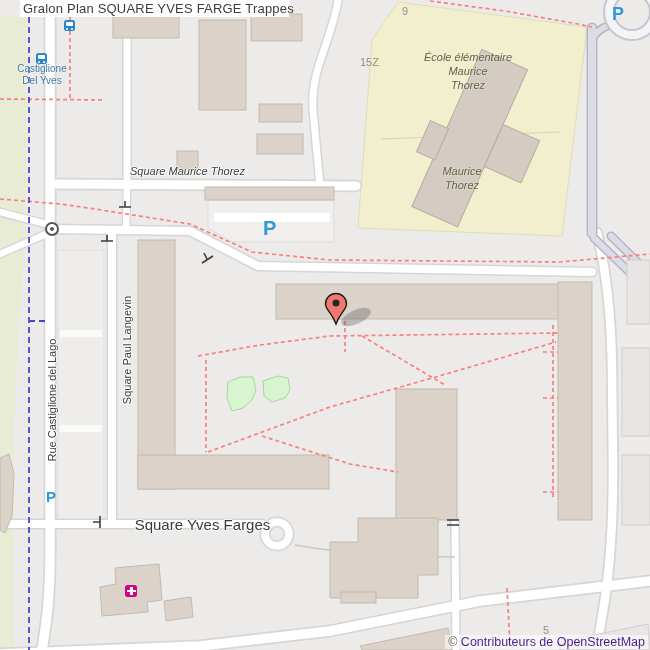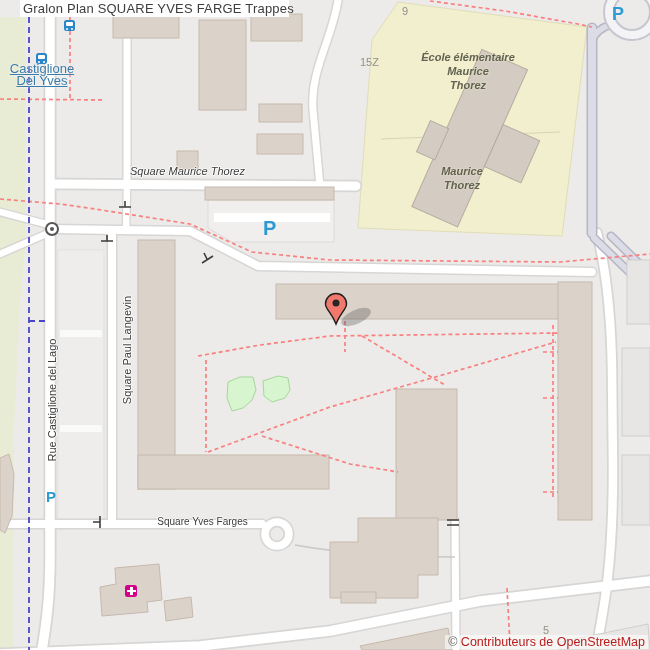--- a/index.html
+++ b/index.html
@@ -6,36 +6,36 @@
   body{font-family:"Liberation Sans",sans-serif;}
   #map{position:relative;width:650px;height:650px;overflow:hidden;background:#ecebe9;}
   #map svg.base{position:absolute;left:0;top:0;}
   .overlay{position:absolute;z-index:5;}
   .title-box{left:0;top:0;width:269px;height:17px;background:rgba(255,255,255,0.95);
     font-size:13px;color:#3d3d3d;letter-spacing:.2px;padding:1px 0 0 3px;box-sizing:border-box;white-space:nowrap;margin-left:20px;}
   .street-lbl{font-size:11px;color:#3b3b3b;text-align:center;white-space:nowrap;
     text-shadow:-1px 0 1px #fff,1px 0 1px #fff,0 -1px 1px #fff,0 1px 1px #fff;}
   .rot{transform:translate(-50%,-50%) rotate(-90deg);transform-origin:center;}
   .school-lbl{font-size:11px;font-style:italic;color:#626252;text-align:center;line-height:14px;
-    text-shadow:0 0 2px #f1efcd;font-weight:bold;}
-  .transit-lbl{font-size:13px;color:#3b7cab;text-align:center;line-height:12px;width:72px;
-    text-shadow:0 0 2px #fff;text-decoration:underline;}
+    text-shadow:0 0 2px #f1efcd;}
+  .transit-lbl{font-size:10px;color:#3b7cab;text-align:center;line-height:12px;width:72px;
+    text-shadow:0 0 2px #fff;}
   .house-num{font-size:11px;color:#8f8f8f;text-shadow:0 0 2px #f1efcd;}
   .p-letter{font-weight:bold;color:#2d9ad2;line-height:1;text-shadow:0 0 1px rgba(255,255,255,.6);}
   .bus-icon{width:11px;height:11px;background:#2a86c8;border-radius:2.5px;}
   .bus-icon::before{content:"";position:absolute;left:2px;right:2px;top:2px;height:3.5px;background:#fff;border-radius:1px;}
   .bus-icon::after{content:"";position:absolute;left:2px;bottom:1.5px;width:2px;height:2px;background:#fff;border-radius:50%;box-shadow:5px 0 0 #fff;}
   .pharm-icon{width:12px;height:12px;background:#d4008a;border-radius:2.5px;}
   .pharm-icon::before{content:"";position:absolute;left:5px;top:2px;width:2.5px;height:8px;background:#fff;}
   .pharm-icon::after{content:"";position:absolute;left:2px;top:4.5px;width:8.5px;height:2.5px;background:#fff;}
   .pharm-lbl{font-size:11.5px;color:#c2007b;text-align:center;line-height:12.5px;width:78px;
     text-shadow:0 0 2px #fff;}
   .attribution{right:2px;bottom:1px;font-size:12.5px;background:rgba(255,255,255,.55);padding:0 3px;white-space:nowrap;}
   .attribution .copy{color:#6b6b6b;}
-  .attribution .link{color:#b91c1c;}
+  .attribution .link{color:#4c1d95;}
 </style>
 </head>
 <body>
 
 <div id="map">
 
   <svg class="base" width="650" height="650" viewBox="0 0 650 650">
 
     <rect x="0" y="0" width="650" height="650" fill="#ecebe9"></rect>
     <polygon points="0,17 26,17 26,240 20,300 14,430 14,650 0,650" fill="#e9ecd4"></polygon>
@@ -196,21 +196,21 @@
     <div>Castiglione</div>
     <div>Del Yves</div>
   </div>
 
   <div class="overlay street-lbl" style="left:105px;top:165px;width:165px;font-style:italic;">Square Maurice Thorez</div>
 
   <div class="overlay street-lbl rot" style="left:127px;top:350px;">Square Paul Langevin</div>
 
   <div class="overlay street-lbl rot" style="left:52px;top:400px;">Rue Castiglione del Lago</div>
 
-  <div class="overlay street-lbl" style="left:125px;top:516px;width:155px;font-size:10px;">Square Yves Farges</div>
+  <div class="overlay street-lbl" style="left:125px;top:516px;width:155px;font-size:15px;">Square Yves Farges</div>
 
   <div class="overlay school-lbl" style="left:392px;top:50px;width:152px;">
     <div>École élémentaire</div>
     <div>Maurice</div>
     <div>Thorez</div>
   </div>
 
   <div class="overlay school-lbl" style="left:386px;top:164px;width:152px;">
     <div>Maurice</div>
     <div>Thorez</div>

